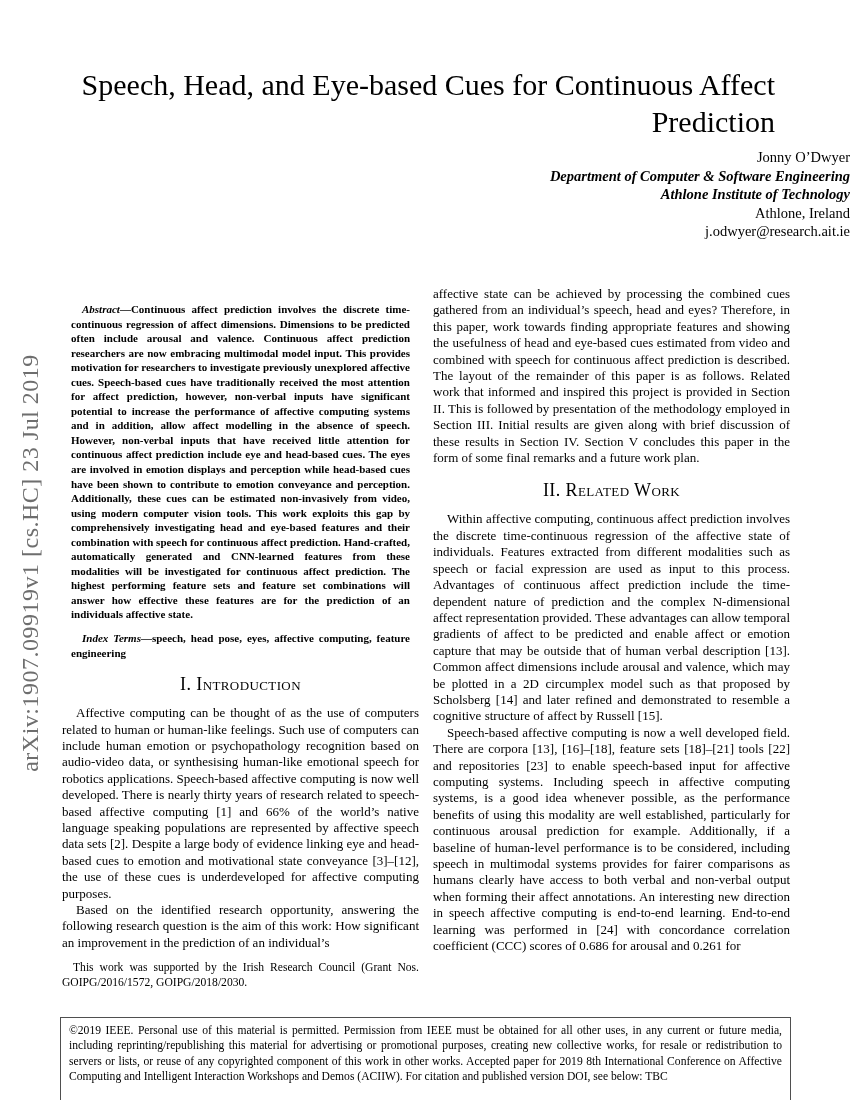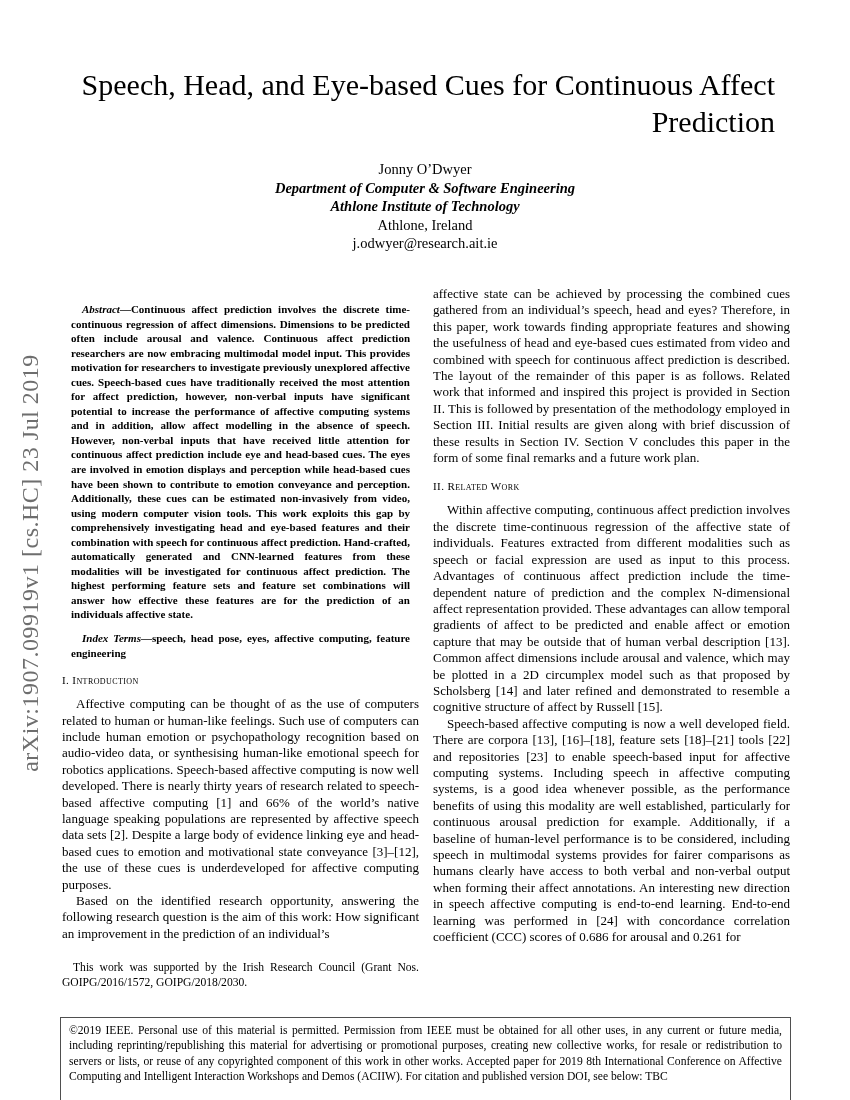--- a/index.html
+++ b/index.html
@@ -32,24 +32,24 @@
     left: 75px;
     width: 700px;
     margin: 0;
     font-size: 30px;
     font-weight: normal;
     text-align: right;
     line-height: 37px;
   }
   .author-block {
     position: absolute;
-    top: 160px;
+    top: 148px;
     left: 0;
     width: 850px;
-    text-align: center;
+    text-align: right;
     font-size: 14.5px;
     line-height: 18.6px;
   }
   .italic-line { font-style: italic; font-weight: bold; }
   .col {
     position: absolute;
     text-align: justify;
   }
   .col-left  { left: 62px;  top: 293px; width: 357px; }
   .col-right { left: 433px; top: 286px; width: 357px; }
@@ -57,23 +57,23 @@
     margin: 9px;
     font-weight: bold;
     font-size: 11px;
     line-height: 14.55px;
     text-indent: 11px;
   }
   .index-terms-par { margin-top: 4px; }
   .lead-italic { font-style: italic; }
   .sec-heading {
     margin: 14px 0 10px 0;
-    font-size: 11px;
+    font-size: 18px;
     font-weight: normal;
-    text-align: left;
+    text-align: center;
     font-variant: small-caps;
     letter-spacing: 0.4px;
   }
   .body-par {
     margin: 0;
     font-size: 13px;
     line-height: 16.4px;
   }
   .indent { text-indent: 14px; }
   .funding-footnote {

